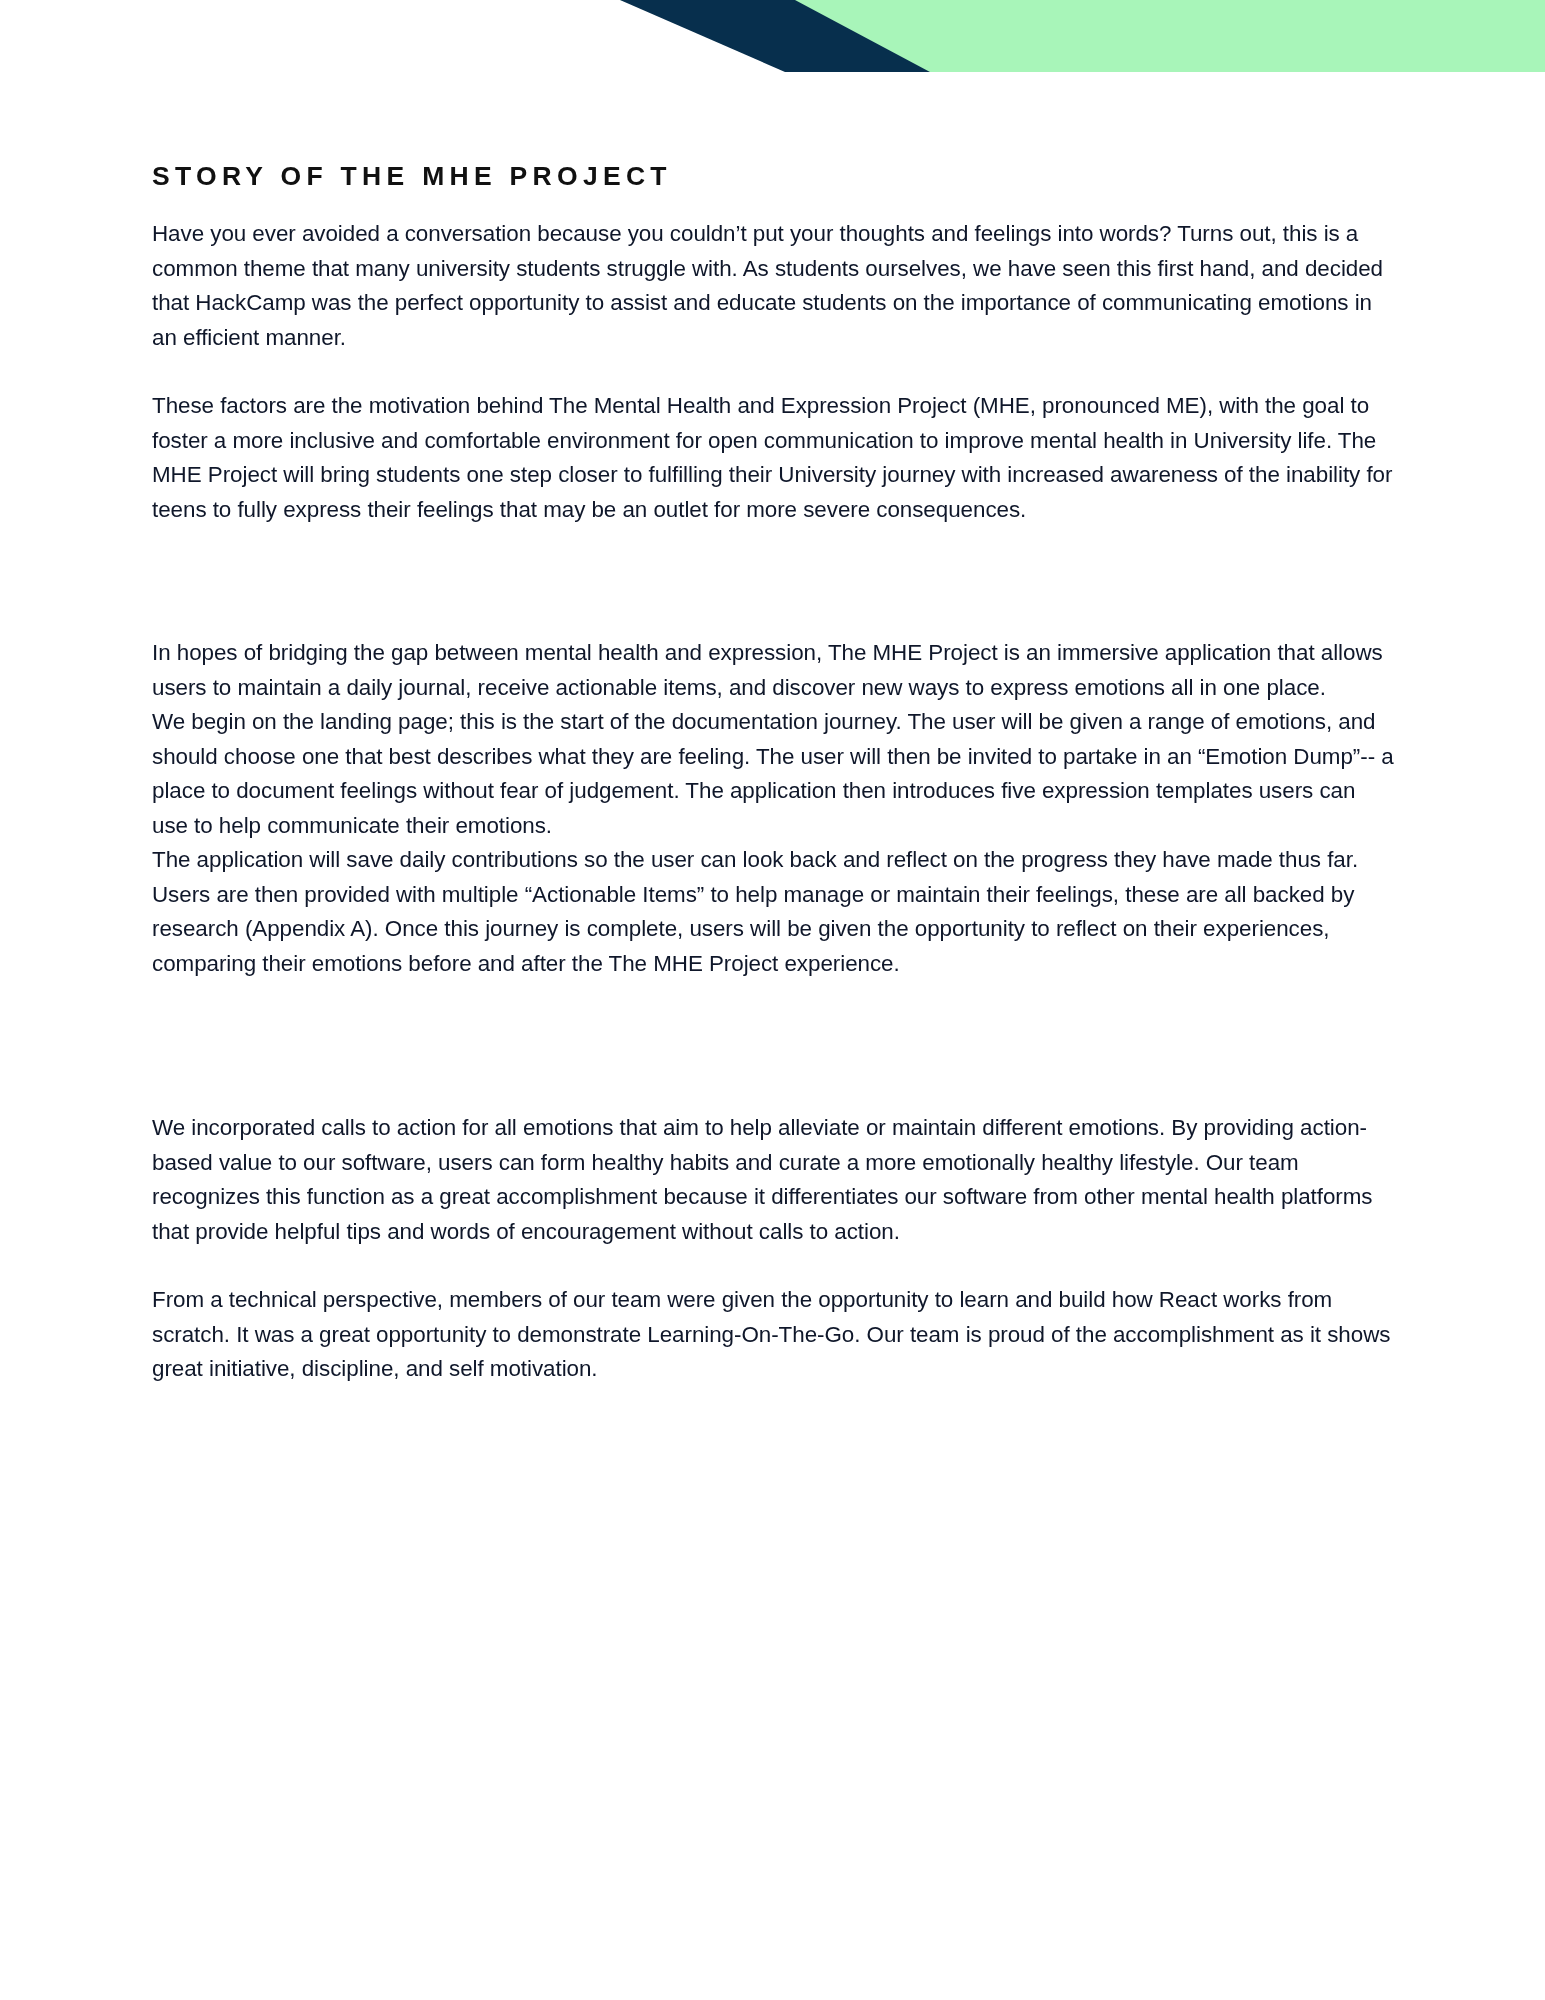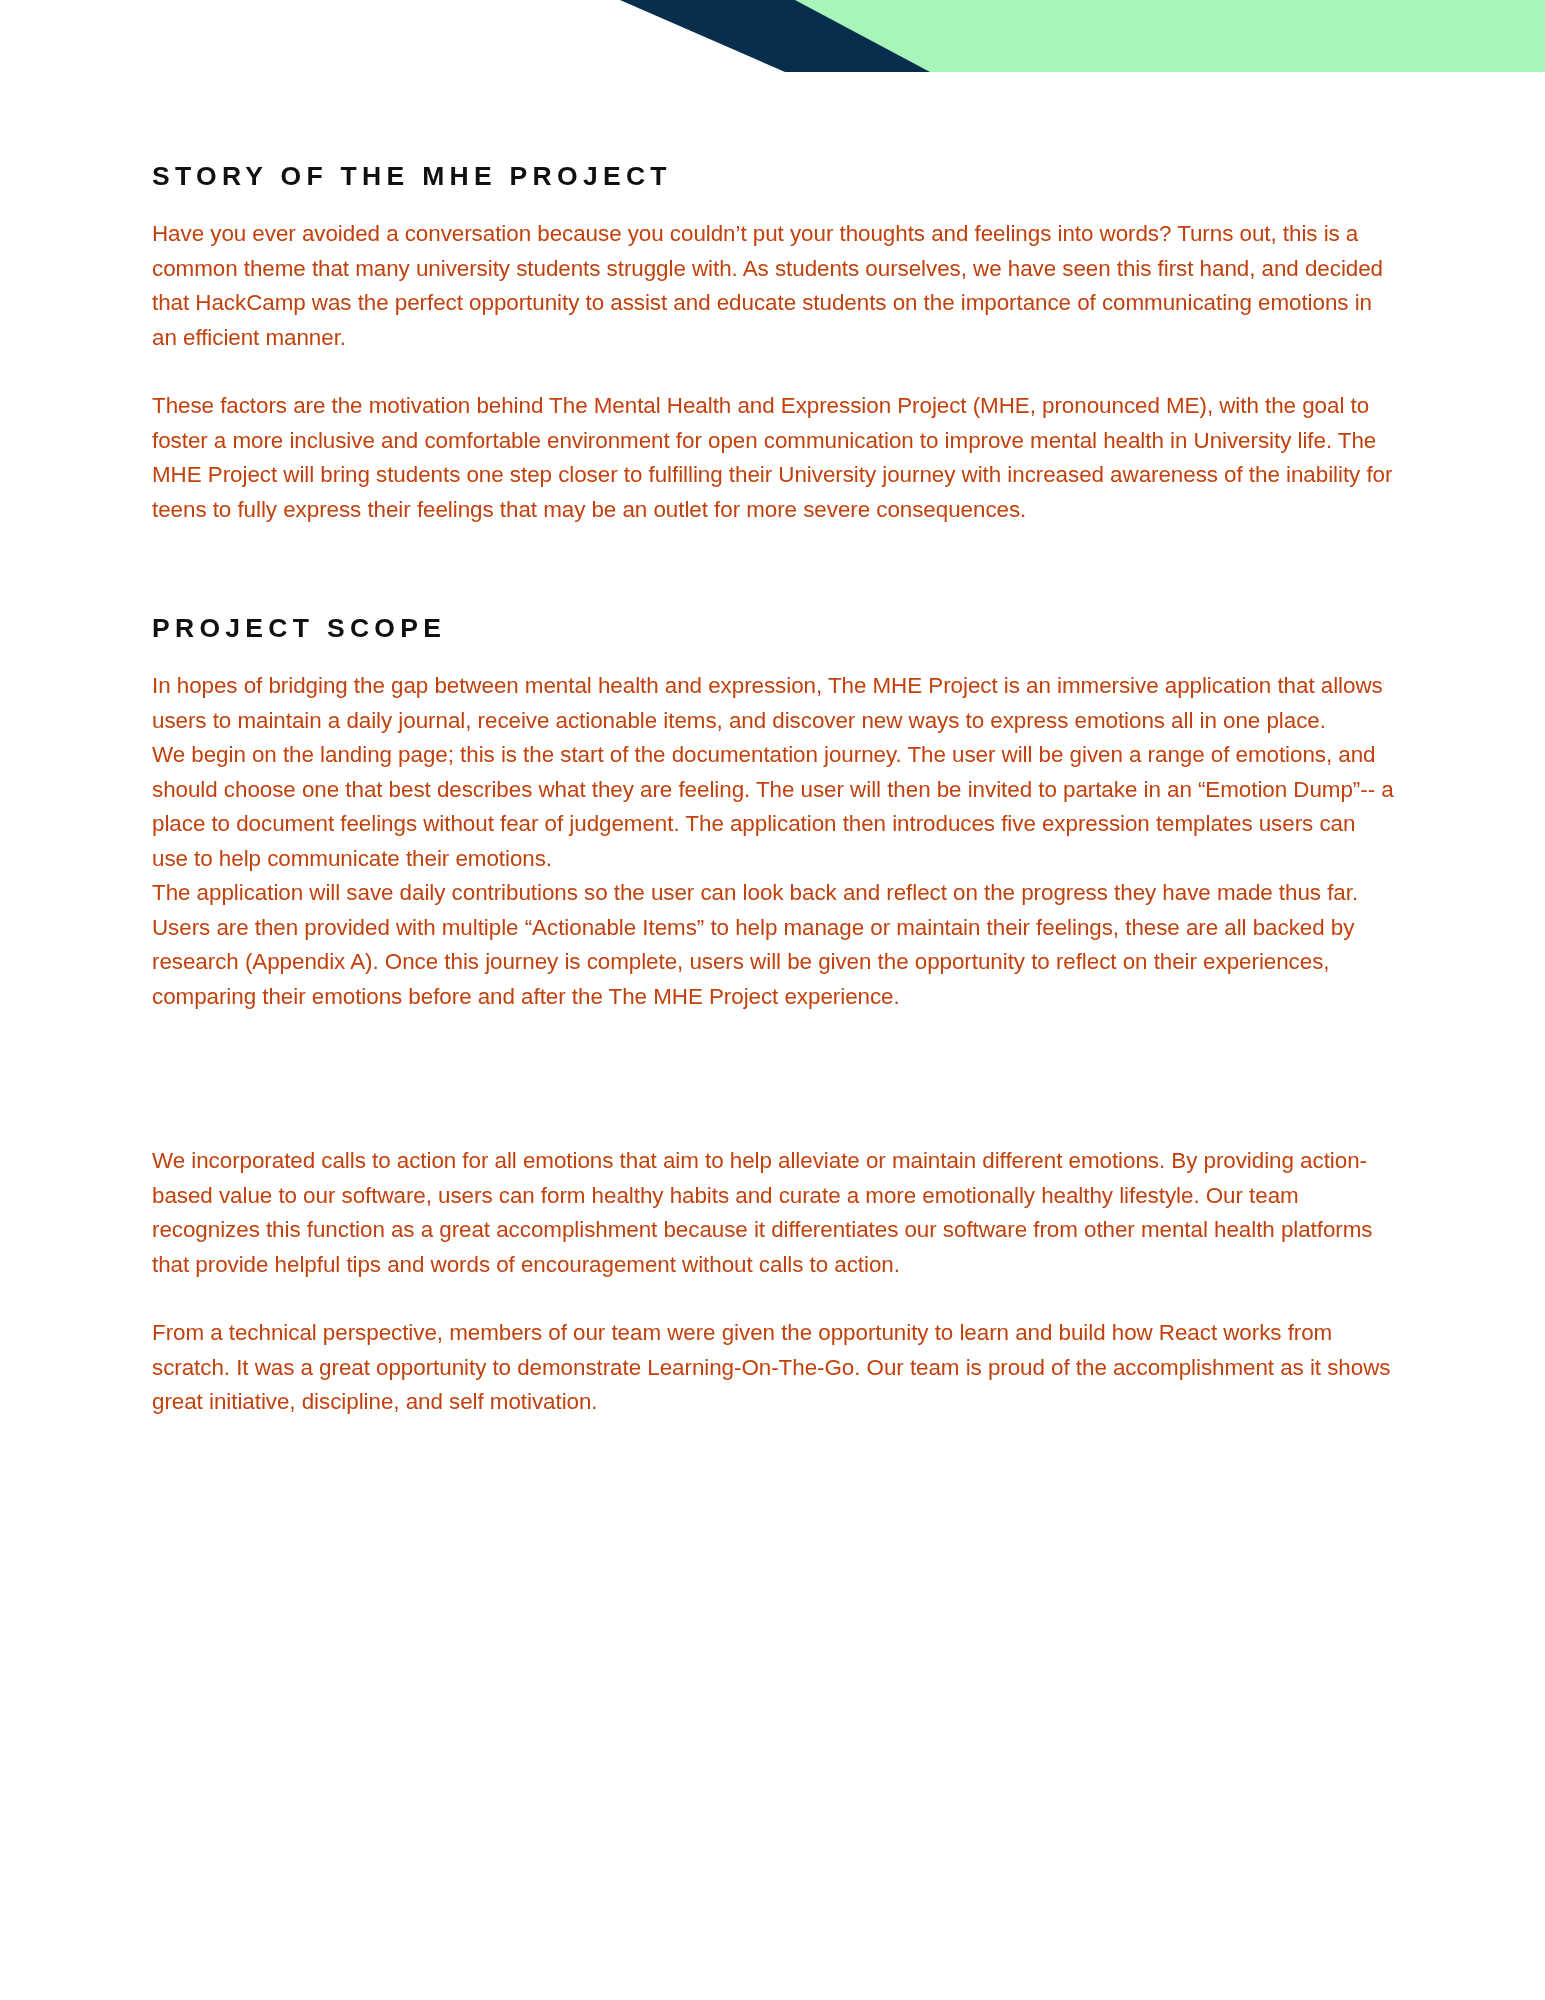--- a/index.html
+++ b/index.html
@@ -48,21 +48,21 @@
     color: #111111;
     text-transform: uppercase;
     margin: 0;
     line-height: 1.25;
   }
 
   .para {
     font-family: "Liberation Sans", sans-serif;
     font-size: 22.4px;
     line-height: 34.5px;
-    color: #c2410c;
+    color: #0f172a;
     margin: 0;
     letter-spacing: -0.05px;
   }
 
   
   .sp-heading-to-body { height: 24px; }
   .sp-para-gap       { height: 34px; }
   .sp-section-gap    { height: 85px; }
   .sp-section-gap-lg { height: 106px; }
   .sp-top            { height: 160px; }
@@ -83,21 +83,20 @@
     <h2 class="section-heading">STORY OF THE MHE PROJECT</h2>
     <div class="sp-heading-to-body"></div>
     <p class="para">Have you ever avoided a conversation because you couldn’t put your thoughts and feelings into words? Turns out, this is a common theme that many university students struggle with. As students ourselves, we have seen this first hand, and decided that HackCamp was the perfect opportunity to assist and educate students on the importance of communicating emotions in an efficient manner.</p>
     <div class="sp-para-gap"></div>
     <p class="para">These factors are the motivation behind The Mental Health and Expression Project (MHE, pronounced ME), with the goal to foster a more inclusive and comfortable environment for open communication to improve mental health in University life. The MHE Project will bring students one step closer to fulfilling their University journey with increased awareness of the inability for teens to fully express their feelings that may be an outlet for more severe consequences.</p>
   </section>
 
   <div class="sp-section-gap"></div>
 
   <section class="section">
-    <h2 class="section-heading">PROJECT SCOPE</h2>
     <div class="sp-heading-to-body"></div>
     <p class="para">In hopes of bridging the gap between mental health and expression, The MHE Project is an immersive application that allows users to maintain a daily journal, receive actionable items, and discover new ways to express emotions all in one place.</p>
     <p class="para">We begin on the landing page; this is the start of the documentation journey. The user will be given a range of emotions, and should choose one that best describes what they are feeling. The user will then be invited to partake in an “Emotion Dump”-- a place to document feelings without fear of judgement. The application then introduces five expression templates users can use to help communicate their emotions.</p>
     <p class="para">The application will save daily contributions so the user can look back and reflect on the progress they have made thus far.</p>
     <p class="para">Users are then provided with multiple “Actionable Items” to help manage or maintain their feelings, these are all backed by research (Appendix A). Once this journey is complete, users will be given the opportunity to reflect on their experiences, comparing their emotions before and after the The MHE Project experience.</p>
   </section>
 
   <div class="sp-section-gap-lg"></div>
 
   <section class="section">

